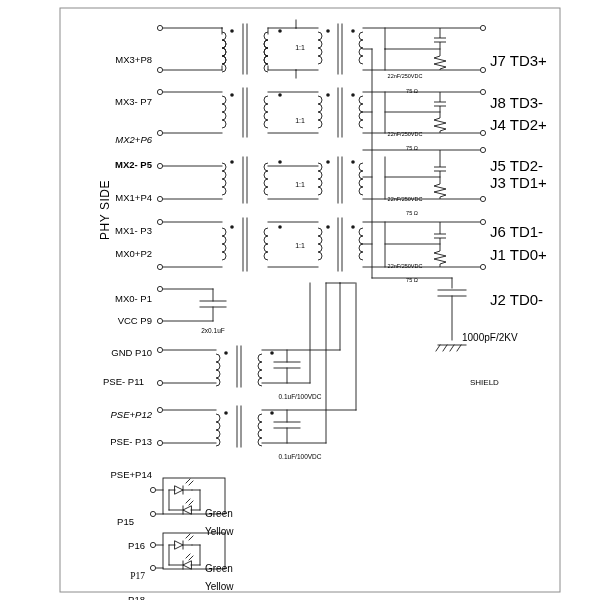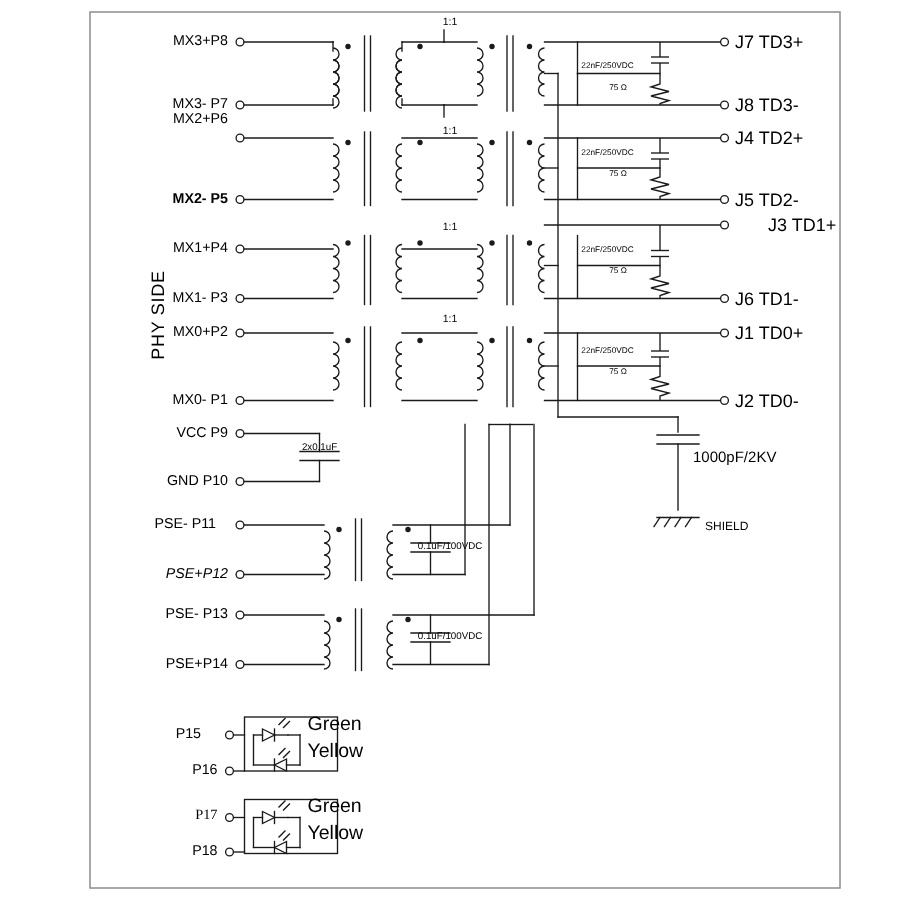--- a/index.html
+++ b/index.html
@@ -19,28 +19,29 @@
     position: absolute;
     left: 0; top: 0;
     width: 600px; height: 600px;
   }
   .lbl {
     position: absolute;
     font-family: "Liberation Sans", sans-serif;
     color: #000;
     white-space: nowrap;
     line-height: 1;
+    margin-top: 32px;
   }
   .pin-left {
     font-size: 9.5px;
     text-align: right;
     transform: translate(-100%, -50%);
   }
   .pin-right {
-    font-size: 12px;
+    font-size: 15px;
     text-align: left;
     transform: translate(0, -50%);
   }
   .tiny {
     font-size: 5.5px;
     transform: translate(-50%, -50%);
   }
   .small {
     font-size: 6.5px;
     transform: translate(-50%, -50%);
@@ -51,21 +52,21 @@
   }
   .cap-big {
     font-size: 10px;
     transform: translate(0, -50%);
   }
   .shield-lbl {
     font-size: 8px;
     transform: translate(0, -50%);
   }
   .led-lbl {
-    font-size: 13px;
+    font-size: 10px;
     transform: translate(0, -50%);
   }
   .phy-side {
     position: absolute;
     font-size: 12px;
     letter-spacing: 0.5px;
     transform-origin: 0 0;
     transform: rotate(-90deg) translate(-50%, -50%);
     white-space: nowrap;
   }
@@ -366,21 +367,21 @@
       <circle cx="483" cy="199" r="2.6"></circle>
       <circle cx="483" cy="222" r="2.6"></circle>
       <circle cx="483" cy="267" r="2.6"></circle>
     </g>
   </svg>
 
   <div class="phy-side" style="left:105px; top:210px;">PHY SIDE</div>
 
   <div class="lbl pin-left" style="left:152px; top:28px;">MX3+P8</div>
   <div class="lbl pin-left" style="left:152px; top:70px;">MX3- P7</div>
-  <div class="lbl pin-left" style="left:152px; top:80px;">MX2+P6</div>
+  <div class="lbl pin-left" style="left:152px; top:108px;font-style:italic;">MX2+P6</div>
   <div class="lbl pin-left" style="left:152px; top:133px;font-weight:bold;">MX2- P5</div>
   <div class="lbl pin-left" style="left:152px; top:166px;">MX1+P4</div>
   <div class="lbl pin-left" style="left:152px; top:199px;">MX1- P3</div>
   <div class="lbl pin-left" style="left:152px; top:222px;">MX0+P2</div>
   <div class="lbl pin-left" style="left:152px; top:267px;">MX0- P1</div>
   <div class="lbl pin-left" style="left:152px; top:289px;">VCC  P9</div>
   <div class="lbl pin-left" style="left:152px; top:321px;text-align:right;">GND  P10</div>
   <div class="lbl pin-left" style="left:144px; top:350px;">PSE- P11</div>
   <div class="lbl pin-left" style="left:152px; top:383px;font-style:italic;">PSE+P12</div>
   <div class="lbl pin-left" style="left:152px; top:410px;">PSE- P13</div>
@@ -388,21 +389,21 @@
 
   <div class="lbl pin-left" style="left:134px; top:490px;">P15</div>
   <div class="lbl pin-left" style="left:145px; top:514px;">P16</div>
   <div class="lbl pin-left" style="left:145px; top:545px;font-family:Liberation Serif, serif;">P17</div>
   <div class="lbl pin-left" style="left:145px; top:568px;text-align:center;">P18</div>
 
   <div class="lbl pin-right" style="left:490px; top:28px;">J7 TD3+</div>
   <div class="lbl pin-right" style="left:490px; top:70px;">J8 TD3-</div>
   <div class="lbl pin-right" style="left:490px; top:92px;">J4 TD2+</div>
   <div class="lbl pin-right" style="left:490px; top:133px;">J5 TD2-</div>
-  <div class="lbl pin-right" style="left:512px; top:150px;">J3 TD1+</div>
+  <div class="lbl pin-right" style="left:490px; top:150px;">J3 TD1+</div>
   <div class="lbl pin-right" style="left:490px; top:199px;">J6 TD1-</div>
   <div class="lbl pin-right" style="left:490px; top:222px;">J1 TD0+</div>
   <div class="lbl pin-right" style="left:490px; top:267px;">J2 TD0-</div>
 
   <div class="lbl ratio" style="left:300px; top:15px;">1:1</div>
   <div class="lbl ratio" style="left:300px; top:88px;">1:1</div>
   <div class="lbl ratio" style="left:300px; top:152px;">1:1</div>
   <div class="lbl ratio" style="left:300px; top:213px;">1:1</div>
 
   <div class="lbl tiny" style="left:405px; top:45px;">22nF/250VDC</div>

